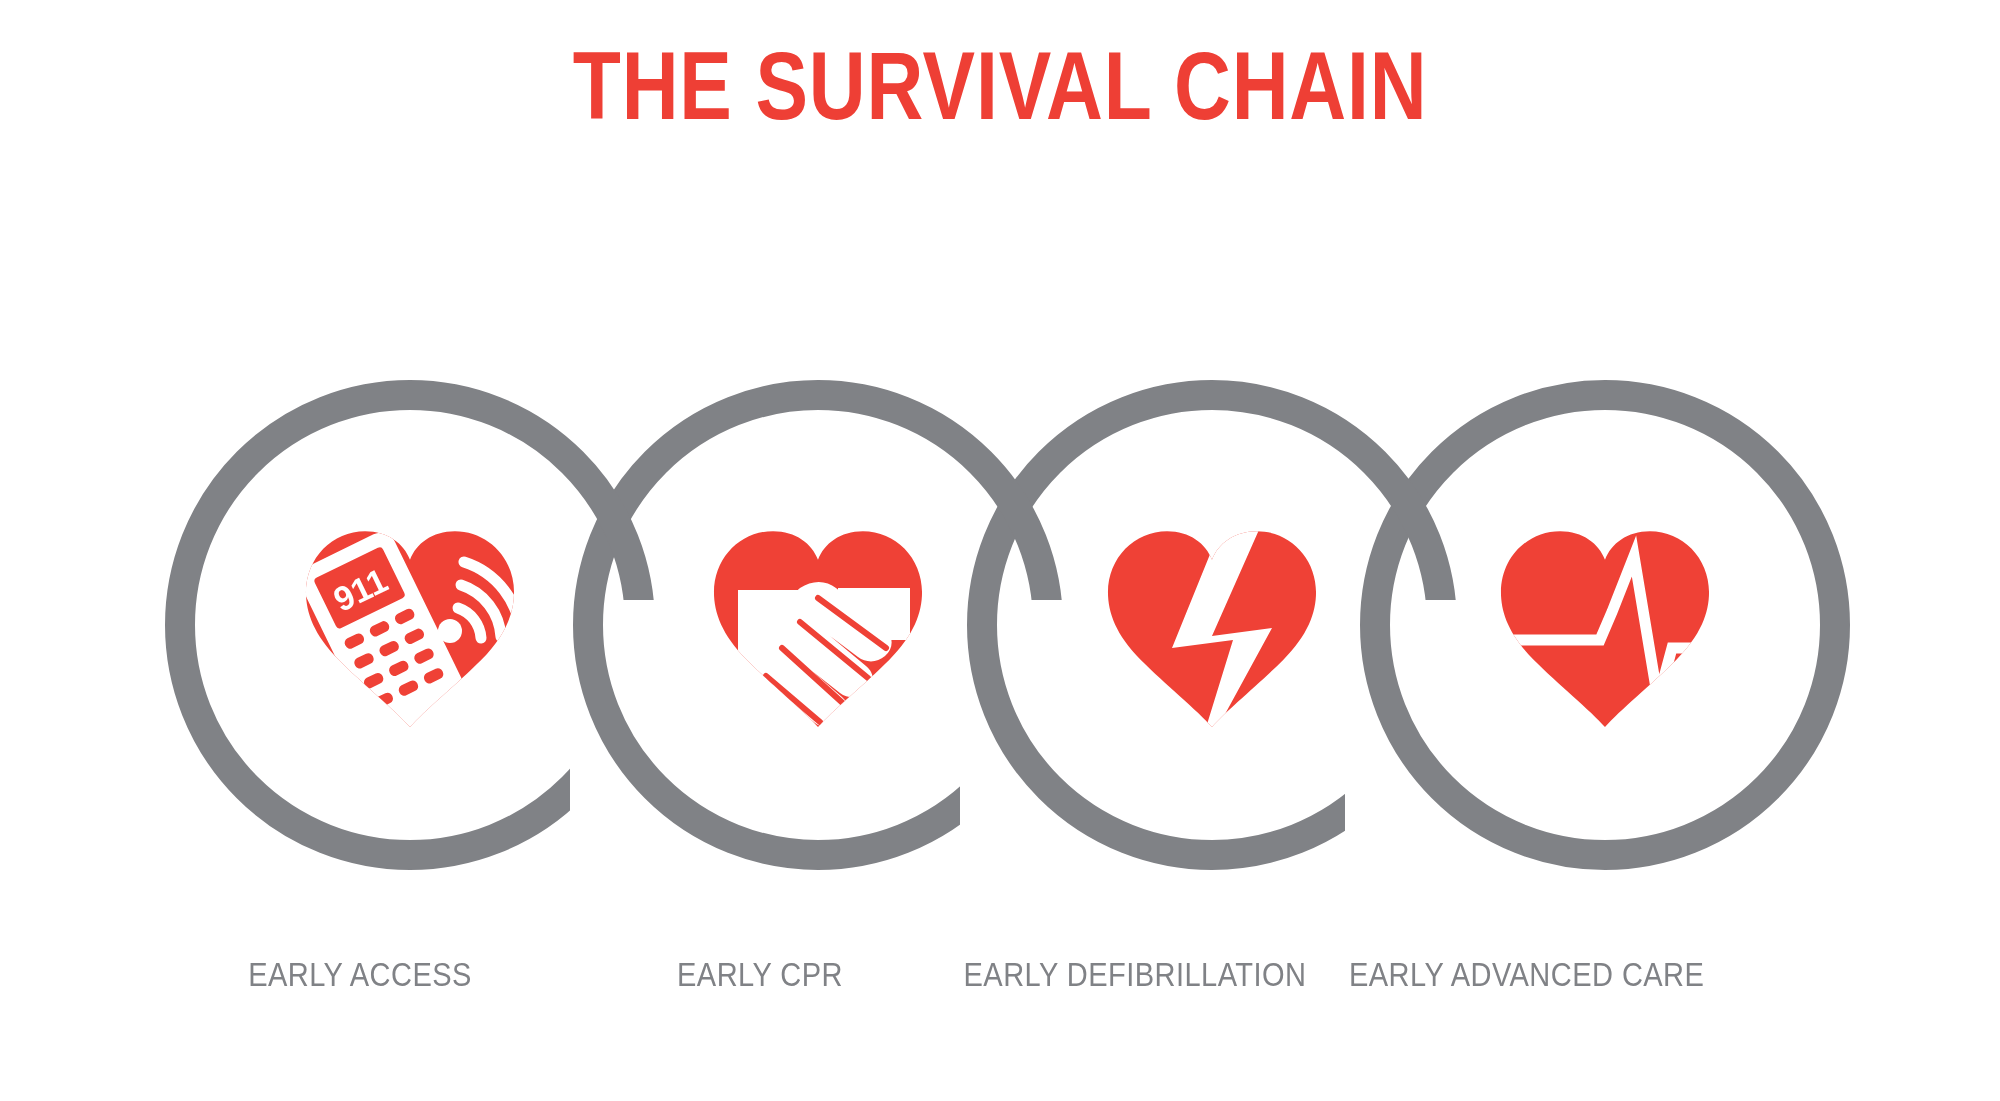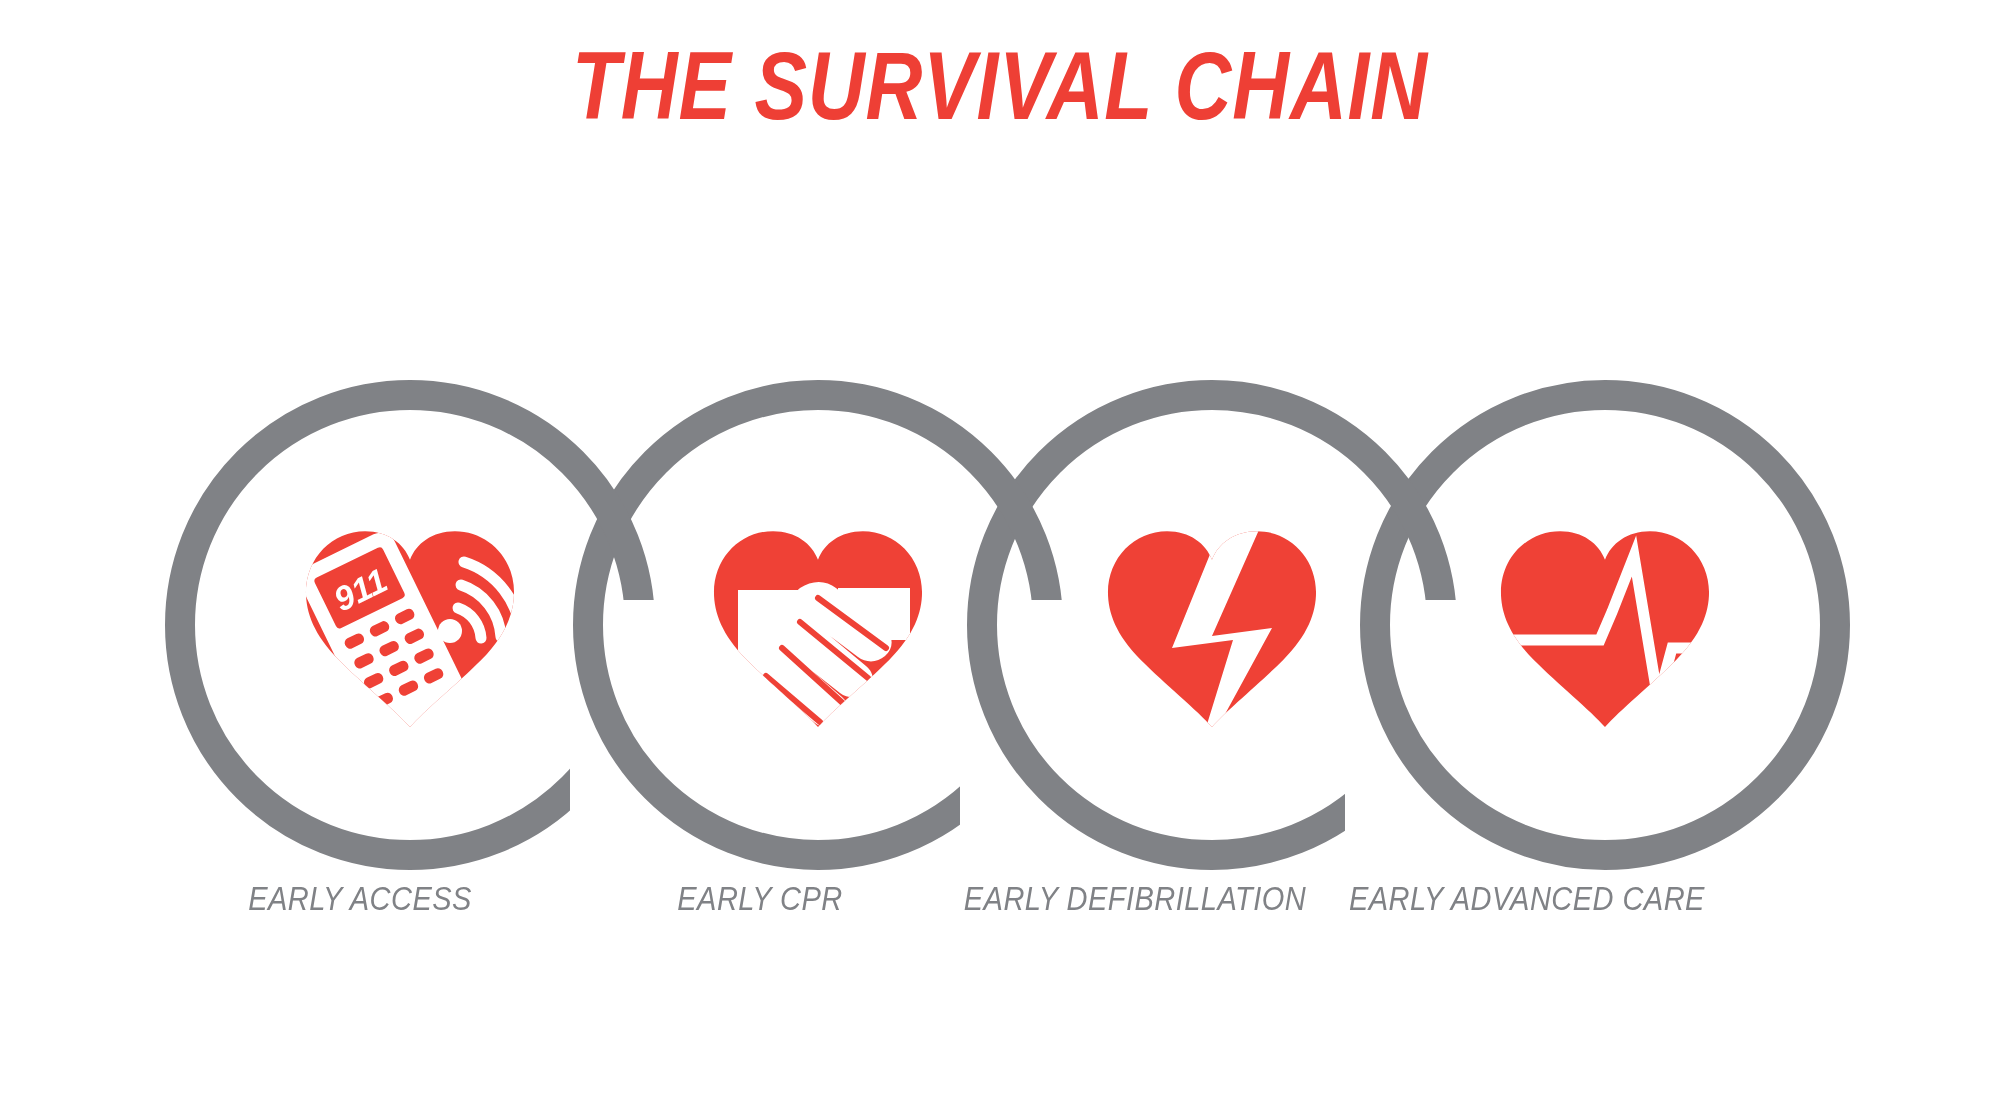--- a/index.html
+++ b/index.html
@@ -13,21 +13,20 @@
     height: 1101px;
     font-family: "Liberation Sans", sans-serif;
     overflow: hidden;
     position: relative;
   }
   #infographic {
     position: relative;
     width: 1604px;
     height: 1101px;
     background: #ffffff;
-    font-style: italic;
   }
 
   
   .title-wrap {
     position: absolute;
     top: 0;
     left: 0;
     width: 2000px;
     height: 160px;
     display: flex;
@@ -61,21 +60,21 @@
     top: 0;
     width: 2000px;
     height: 1101px;
     display: block;
   }
 
   
   .labels {
     position: absolute;
     left: 0;
-    top: 880px;
+    top: 956px;
     width: 2000px;
     height: 70px;
   }
   .label {
     position: absolute;
     top: 0;
     color: #808286;
     font-family: "Liberation Sans Narrow", "Liberation Sans", sans-serif;
     font-size: 33px;
     font-weight: normal;

